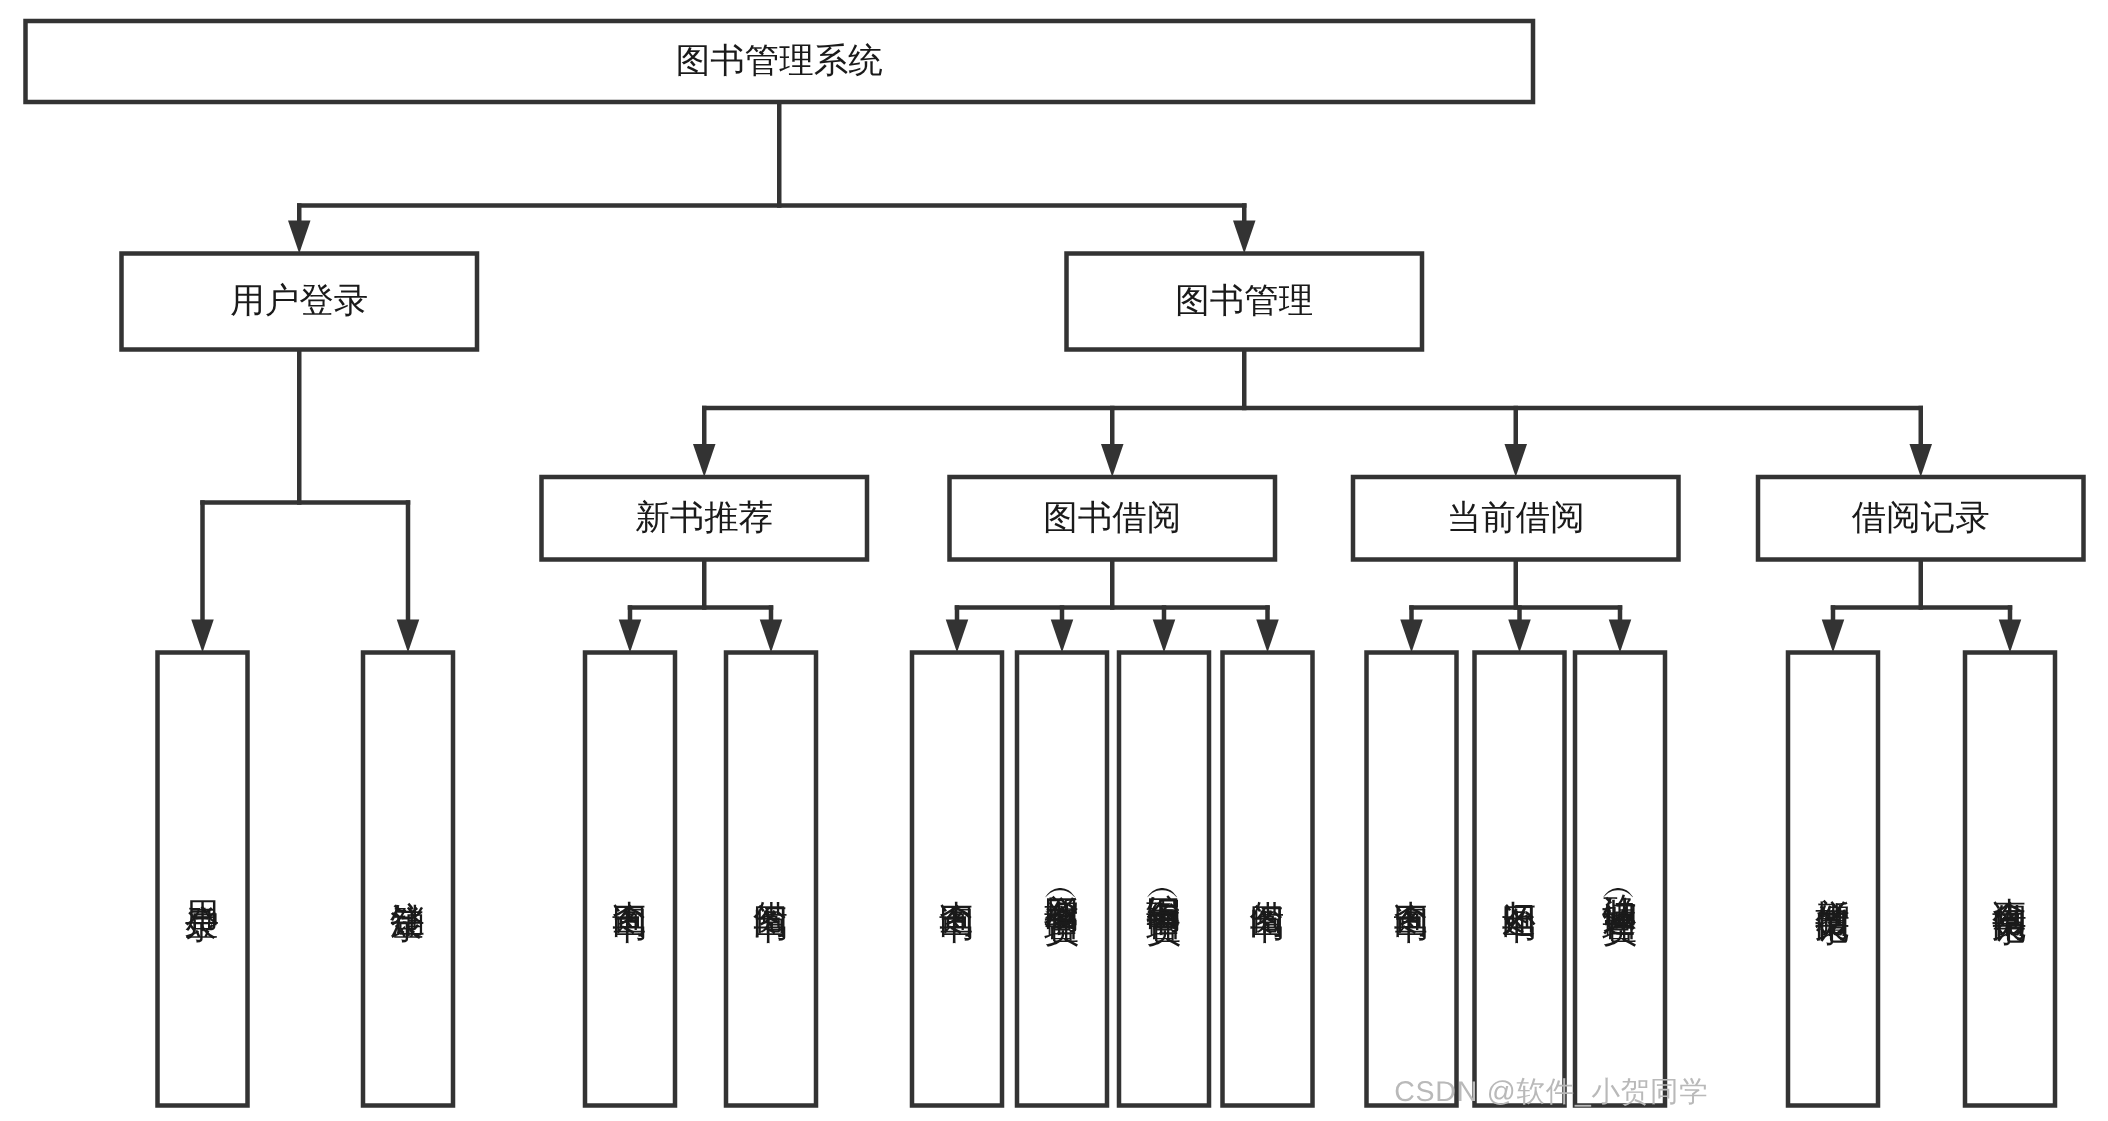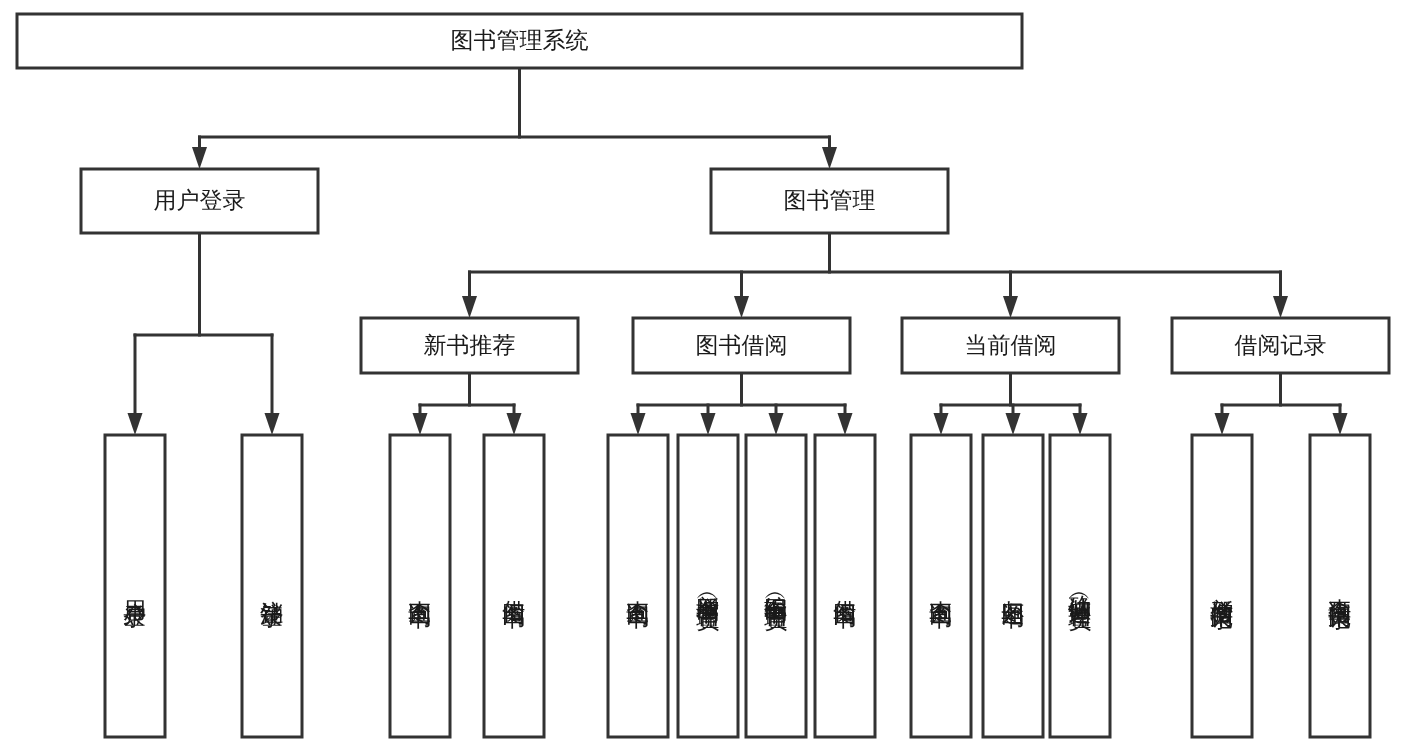--- a/index.html
+++ b/index.html
@@ -204,13 +204,14 @@
       <div class="vtext-wrap" style="left: 1050px; top: 435px; width: 60px; height: 302px;">
         <span class="vtext">确认归还（管理员）</span>
       </div>
       <div class="vtext-wrap" style="left: 1192px; top: 435px; width: 60px; height: 302px;">
         <span class="vtext">新增借阅记录</span>
       </div>
       <div class="vtext-wrap" style="left: 1310px; top: 435px; width: 60px; height: 302px;">
         <span class="vtext">查询借阅记录</span>
       </div>
     </div>
+  <div class="watermark">CSDN @软件_小贺同学</div>
 </div>
 
 </body></html>

